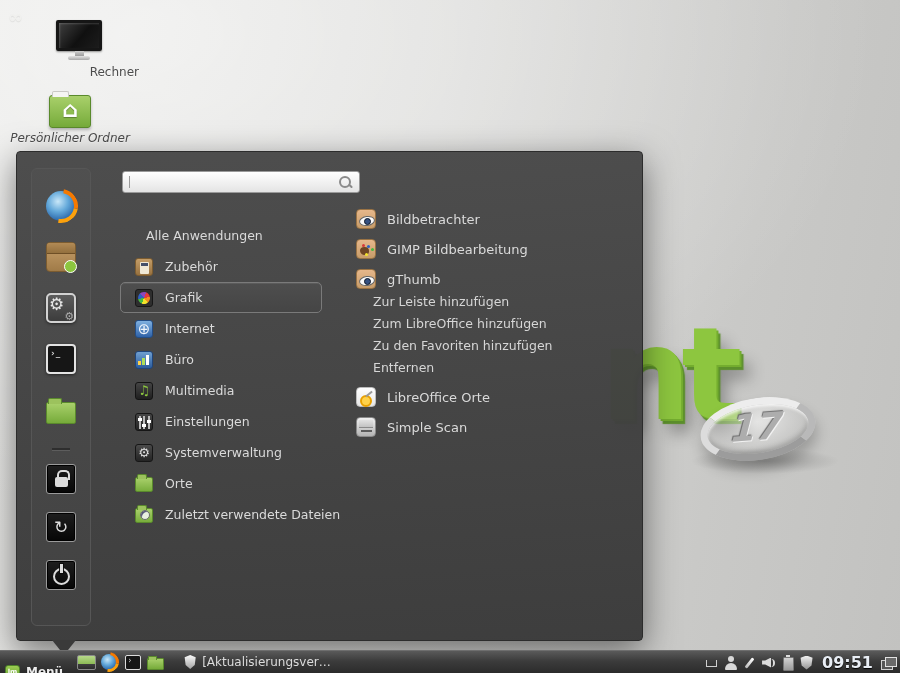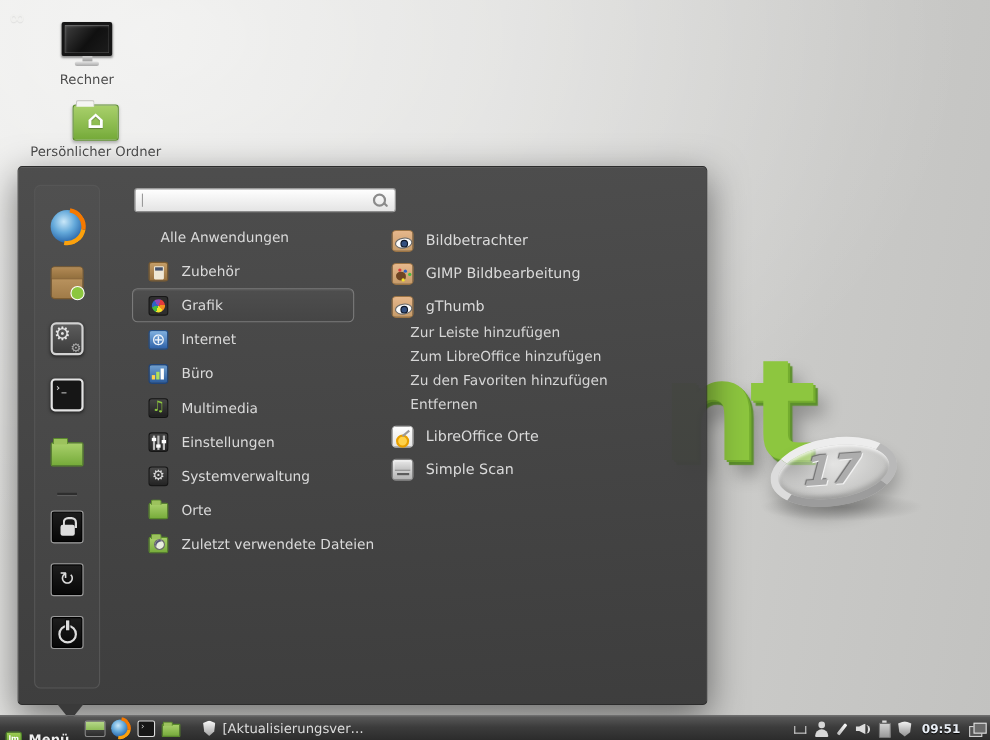--- a/index.html
+++ b/index.html
@@ -79,21 +79,21 @@
   .mag { position:relative; width:15px; height:15px; }
   .mag::before { content:""; position:absolute; left:1px; top:1px; width:8px; height:8px;
     border:2px solid #8b8b8b; border-radius:50%; }
   .mag::after { content:""; position:absolute; left:10px; top:10px; width:5px; height:2px;
     background:#8b8b8b; transform:rotate(45deg); border-radius:1px; }
 
   
   .categories { position:absolute; left:103px; top:48px; width:202px; }
   .cat-row { height:31px; display:flex; align-items:center; padding:0 8px 0 14px;
     border:1px solid transparent; border-radius:5px; cursor:pointer; }
-  .cat-row.noicon { padding-left:25px; }
+  .cat-row.noicon { padding-left:25px;margin-top:20px; }
   .cat-row.selected { border-color:#7a7a7a; background:linear-gradient(#4e4e4e,#454545);
     box-shadow:inset 0 1px 0 rgba(255,255,255,.08); }
   .cat-label { margin-left:12px; font-size:12.5px; color:#dadada; white-space:nowrap; }
   .cat-row.noicon .cat-label { margin-left:0; }
 
   
   .apps { position:absolute; left:339px; top:52px; width:265px; }
   .app-row { height:30px; display:flex; align-items:center; cursor:pointer; }
   .app-label { margin-left:11px; font-size:13px; color:#dadada; white-space:nowrap; }
   .ctx-row { height:22px; display:flex; align-items:flex-start; padding-left:17px; cursor:pointer; }
@@ -252,49 +252,49 @@
   .ti-volume::after { content:""; position:absolute; right:0px; top:3px; width:4px; height:8px;
     border-right:2px solid #dcdcdc; border-radius:0 5px 5px 0; }
   .ti-removable-media::before { content:""; position:absolute; left:2px; top:1px; width:9px; height:12px;
     background:linear-gradient(#d2d2d2,#9a9a9a); border:1px solid #777; border-radius:1px; }
   .ti-removable-media::after { content:""; position:absolute; left:5px; top:-1px; width:4px; height:2px;
     background:#ddd; }
   .ti-update-manager { width:14px; }
   .ti-update-manager::before { content:""; position:absolute; left:0; top:0; width:13px; height:14px;
     clip-path:polygon(50% 0,96% 16%,88% 72%,50% 100%,12% 72%,4% 16%);
     background:linear-gradient(#f2f2f2,#8f8f8f); }
-  .clock { font-size:11px; font-weight:bold; color:#e9eef5; text-shadow:0 1px 1px #000; margin:0 2px; }
+  .clock { font-size:16px; font-weight:bold; color:#e9eef5; text-shadow:0 1px 1px #000; margin:0 2px; }
   .ws-switch { position:relative; width:16px; height:14px; cursor:pointer; }
   .ws-switch::before { content:""; position:absolute; left:0; top:4px; width:10px; height:8px;
     border:1px solid #cfcfcf; background:#555; }
   .ws-switch::after { content:""; position:absolute; left:4px; top:1px; width:10px; height:8px;
     border:1px solid #e2e2e2; background:#6a6a6a; }
 </style>
 </head>
 <body>
 
 <div class="desktop">
 
   <div class="watermark">∞</div>
 
   <div class="coin-shadow"></div>
   <div class="wall-word">nt</div>
   <div class="coin">
     <span>17</span>
   </div>
 
-  <div class="dicon" style="left:19px; top:20px;">
+  <div class="dicon" style="left:19px; top:20px;text-align:right;">
     <div class="dt-computer">
       <div class="screen"></div>
       <div class="neck"></div>
       <div class="base"></div>
     </div>
     <div class="dlabel">Rechner</div>
   </div>
-  <div class="dicon" style="left:27px; top:95px;">
+  <div class="dicon" style="left:10px; top:95px;font-style:italic;">
     <div class="dt-home"></div>
     <div class="dlabel">Persönlicher Ordner</div>
   </div>
 
   <div class="menu">
     <div class="sidebar" id="sidebar">
         <div class="fav-btn">
           <span class="ic ic-lg fi-firefox"></span>
         </div>
         <div class="fav-btn">

